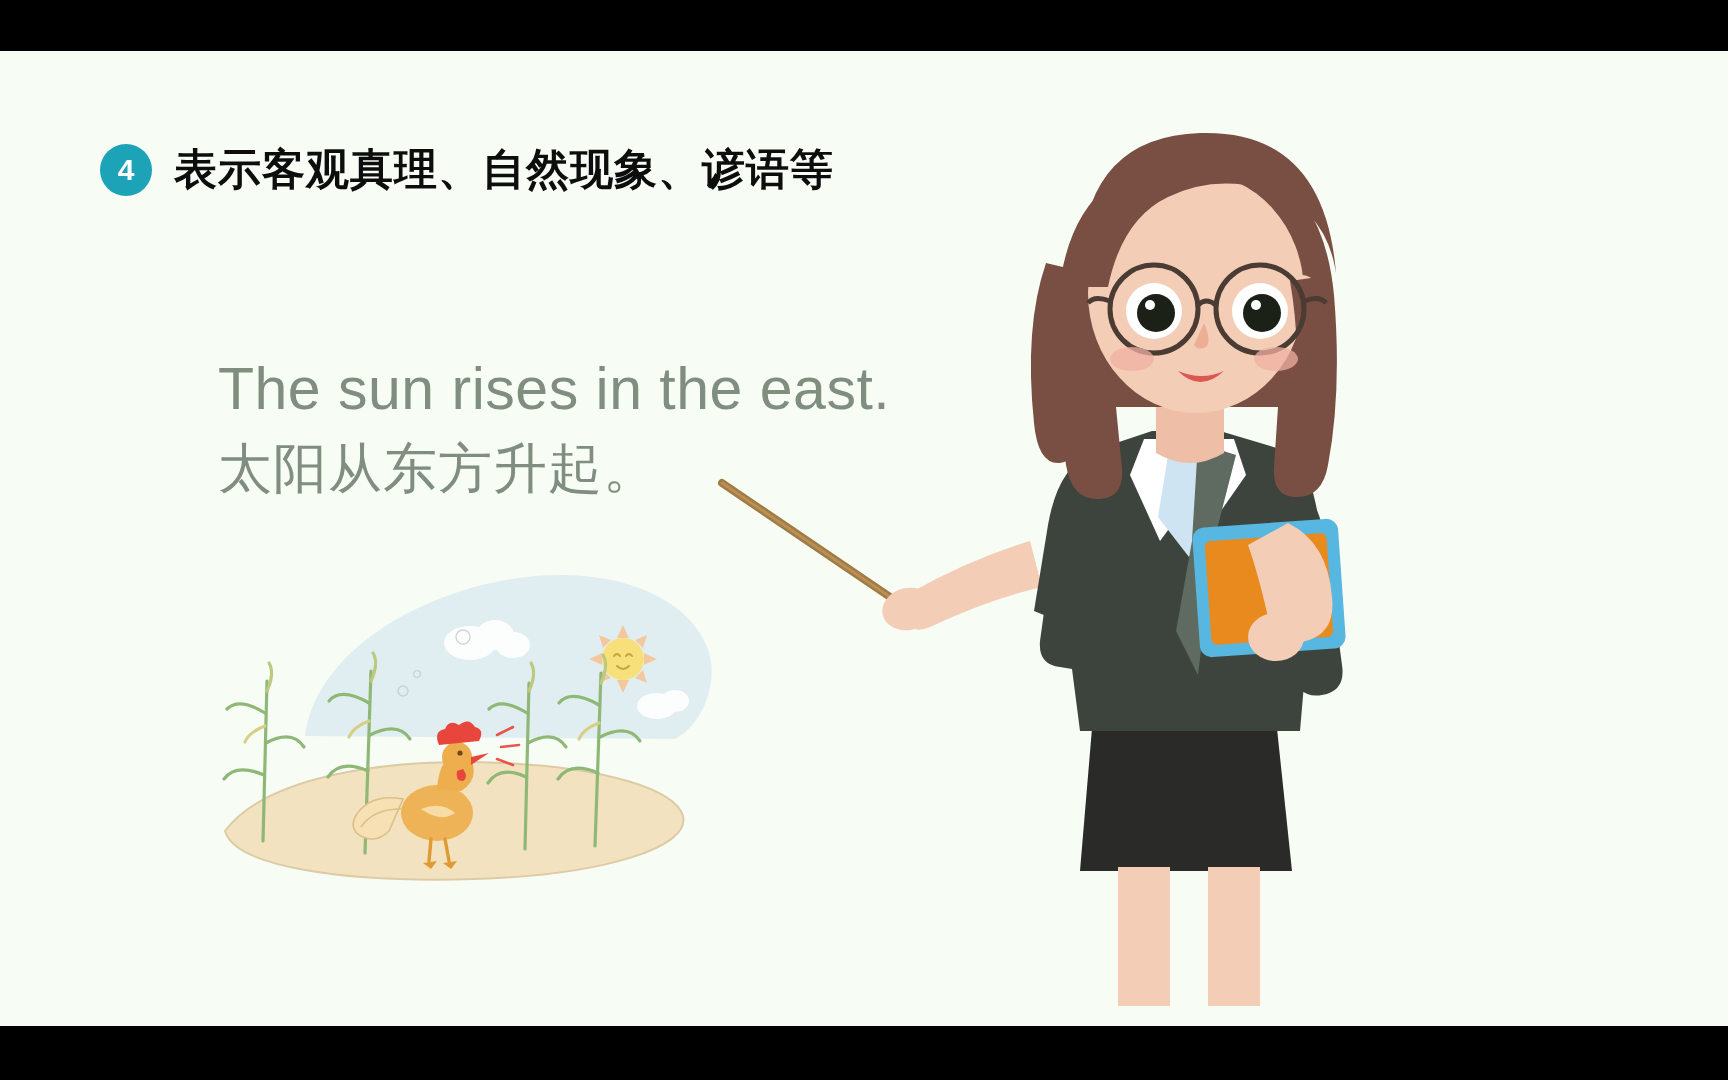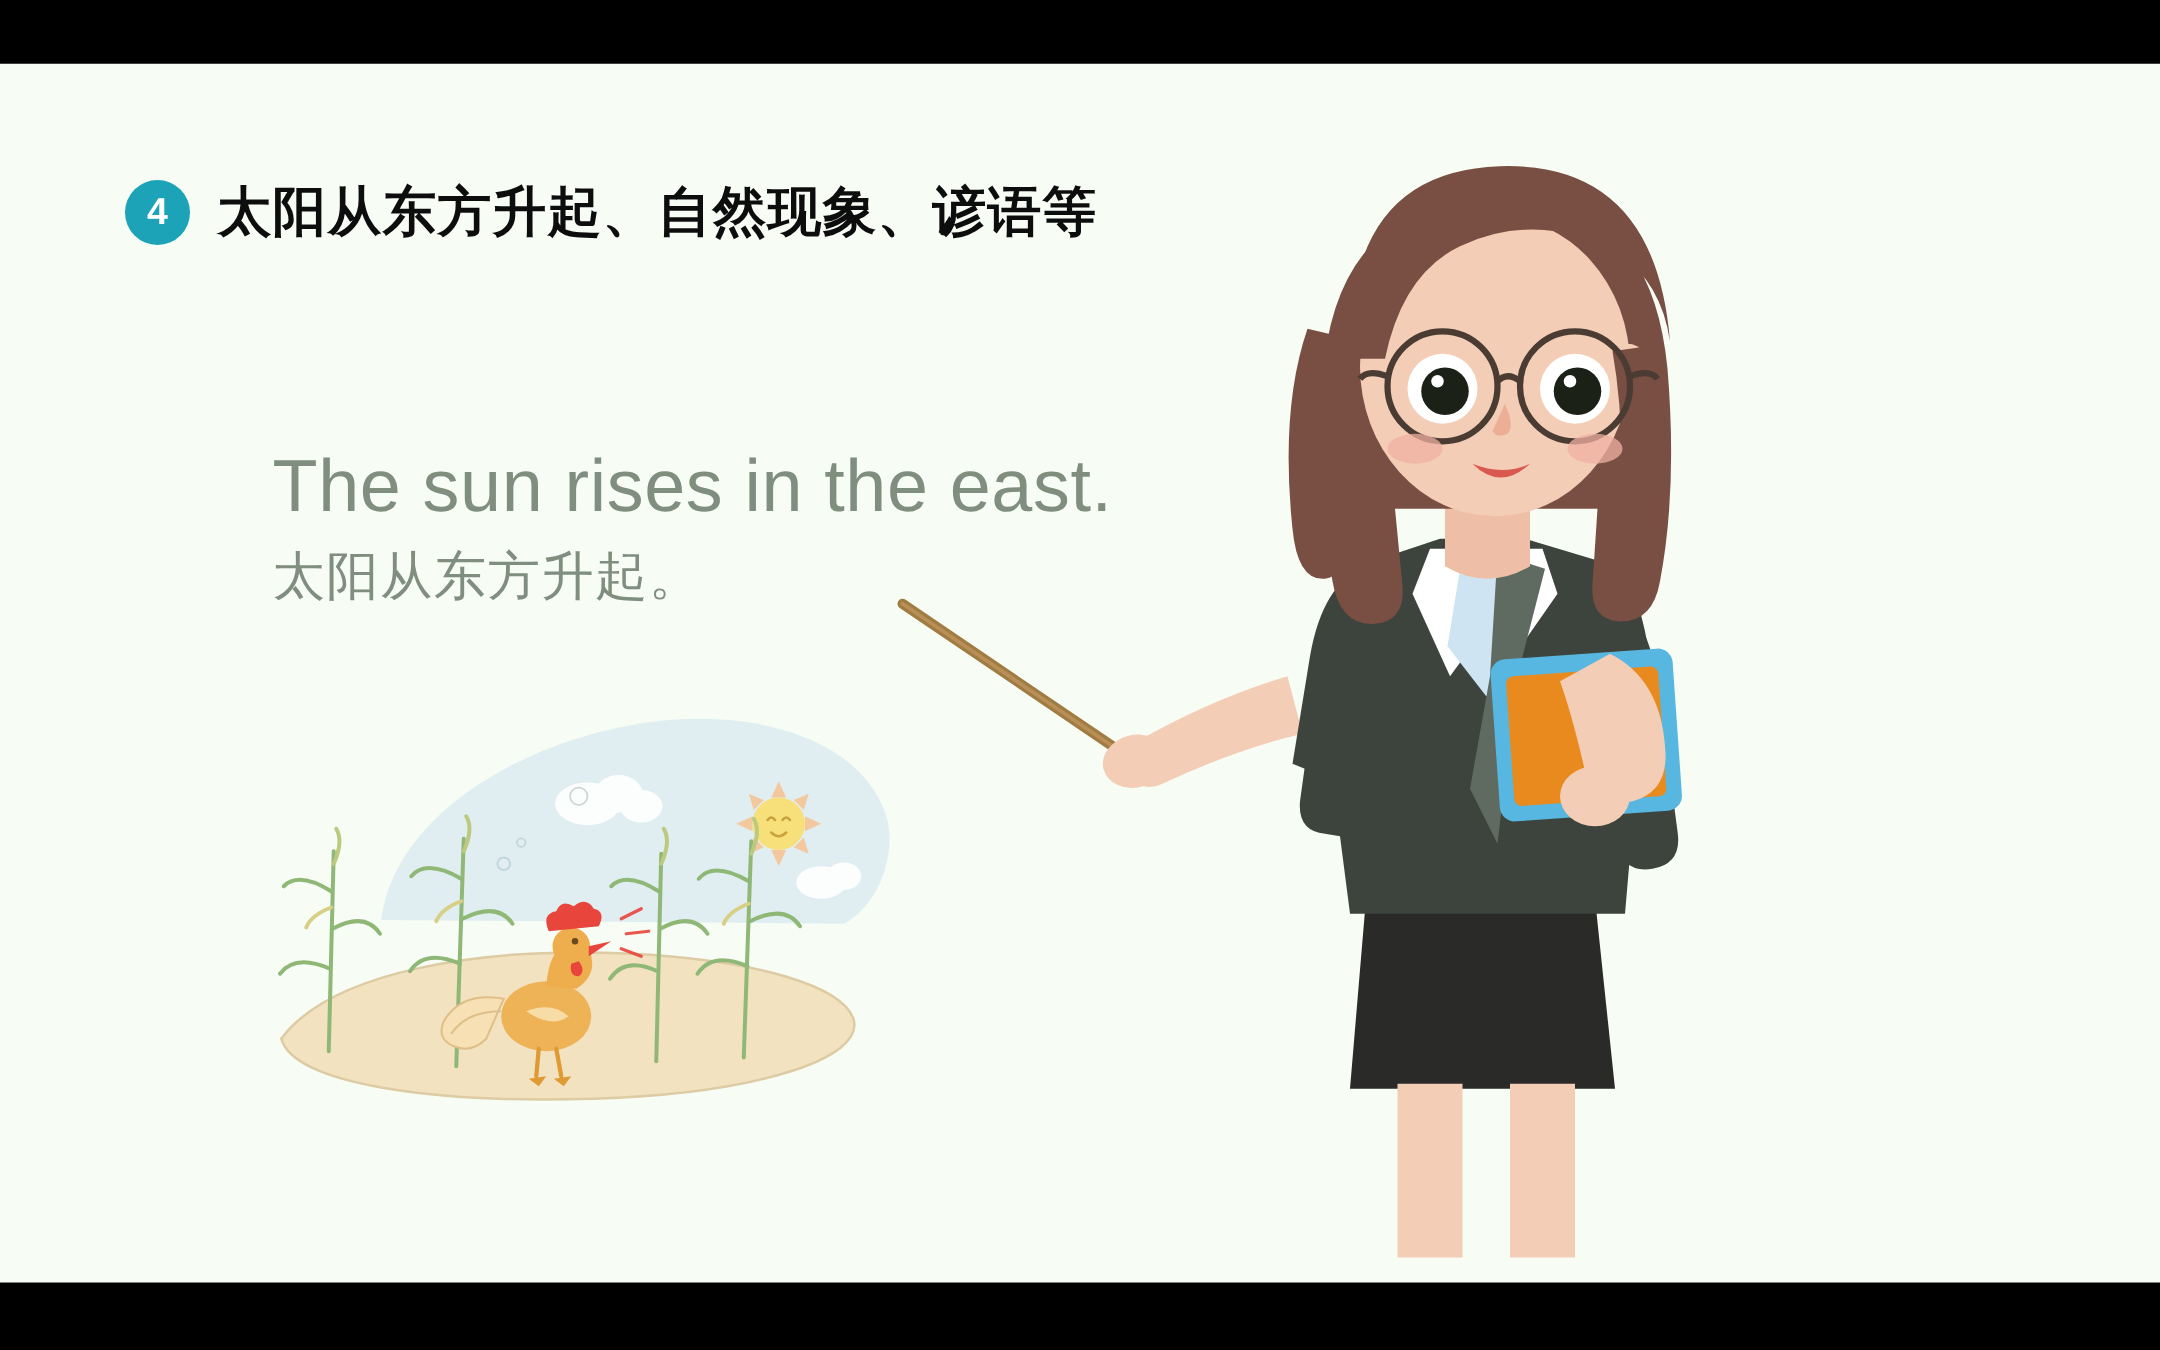--- a/index.html
+++ b/index.html
@@ -28,21 +28,21 @@
     flex:0 0 auto;
   }
   .heading-text{
     margin-left:22px;font-size:43px;font-weight:bold;color:#0d0d0d;
     letter-spacing:1px;white-space:nowrap;
   }
 
   
   .sentence{position:absolute;left:218px;top:302px;color:#808e7f;}
   .sentence .en{font-size:59px;line-height:1.25;letter-spacing:.5px;white-space:nowrap;}
-  .sentence .zh{font-size:42px;line-height:1.25;letter-spacing:1px;margin-top:8px;white-space:nowrap;}
+  .sentence .zh{font-size:54px;line-height:1.25;letter-spacing:1px;margin-top:8px;white-space:nowrap;}
 
   
   .illus{position:absolute;left:205px;top:480px;width:520px;height:360px;}
   .illus svg{display:block;width:100%;height:100%;}
 
   
   .teacher{position:absolute;left:700px;top:20px;width:700px;height:935px;}
   .teacher svg{display:block;width:100%;height:100%;}
 </style>
 </head>
@@ -50,21 +50,21 @@
 
 <div class="stage">
 
   <div class="bar bar-top"></div>
   <div class="bar bar-bottom"></div>
 
   <div class="slide">
 
     <div class="heading">
       <div class="badge">4</div>
-      <div class="heading-text">太阳从东方升起、自然现象、谚语等</div>
+      <div class="heading-text">表示客观真理、自然现象、谚语等</div>
     </div>
 
     <div class="sentence">
       <div class="en">The sun rises in the east.</div>
       <div class="zh">太阳从东方升起。</div>
     </div>
 
     <div class="illus">
       <svg viewBox="0 0 520 360" xmlns="http://www.w3.org/2000/svg">
 

